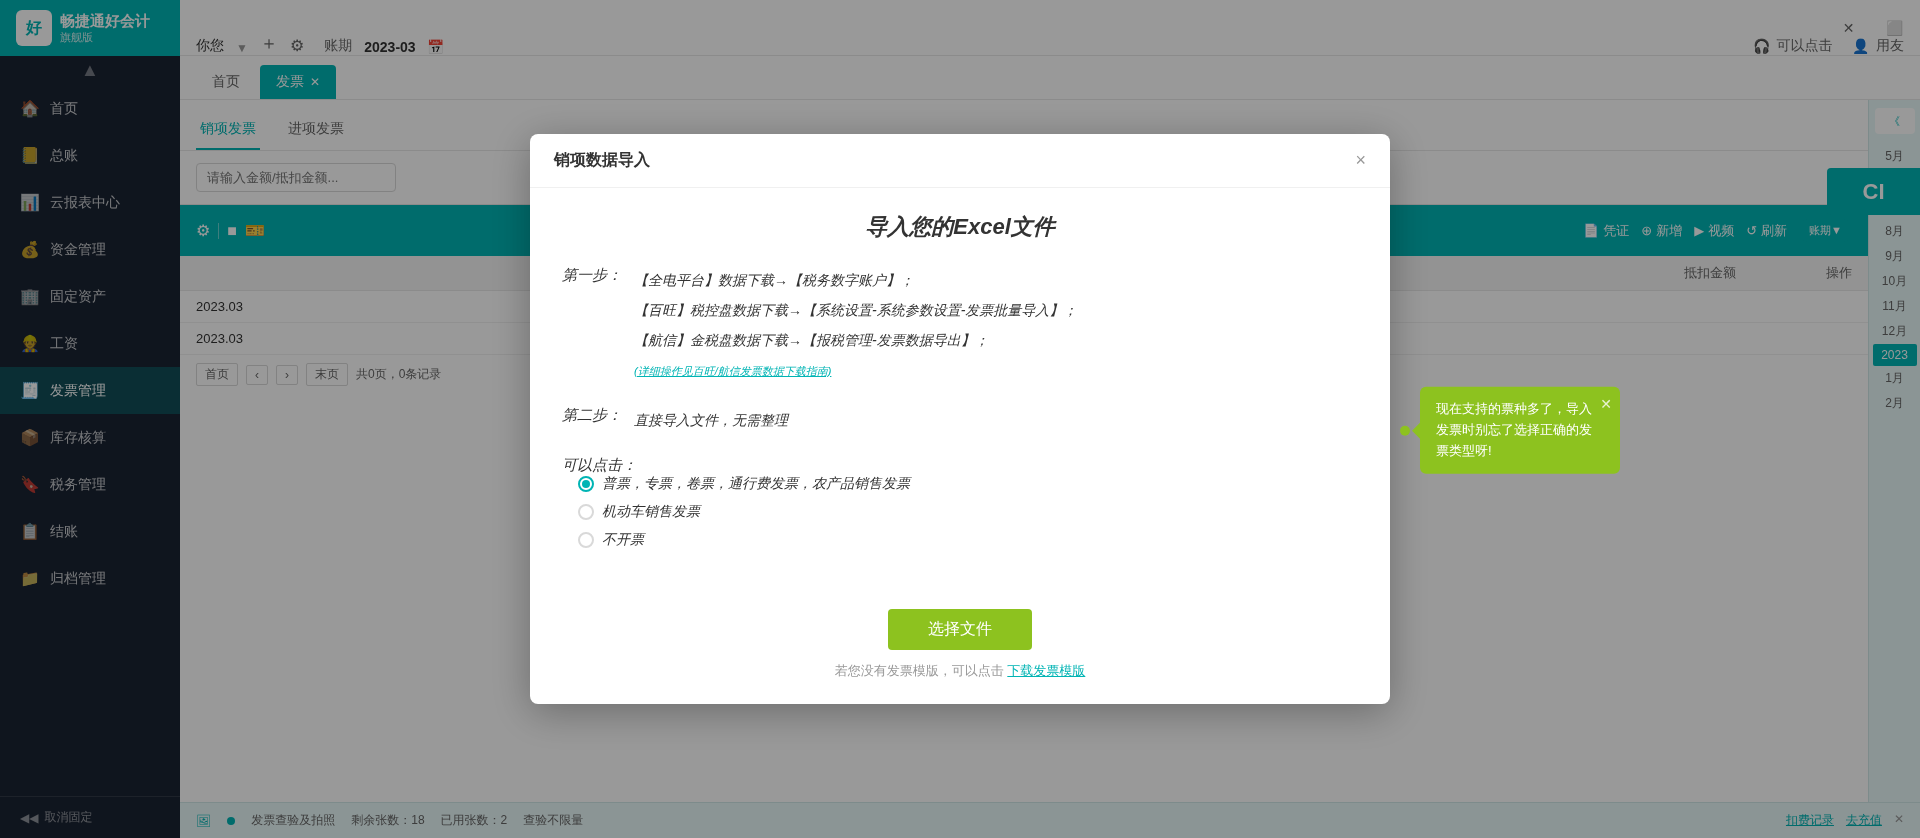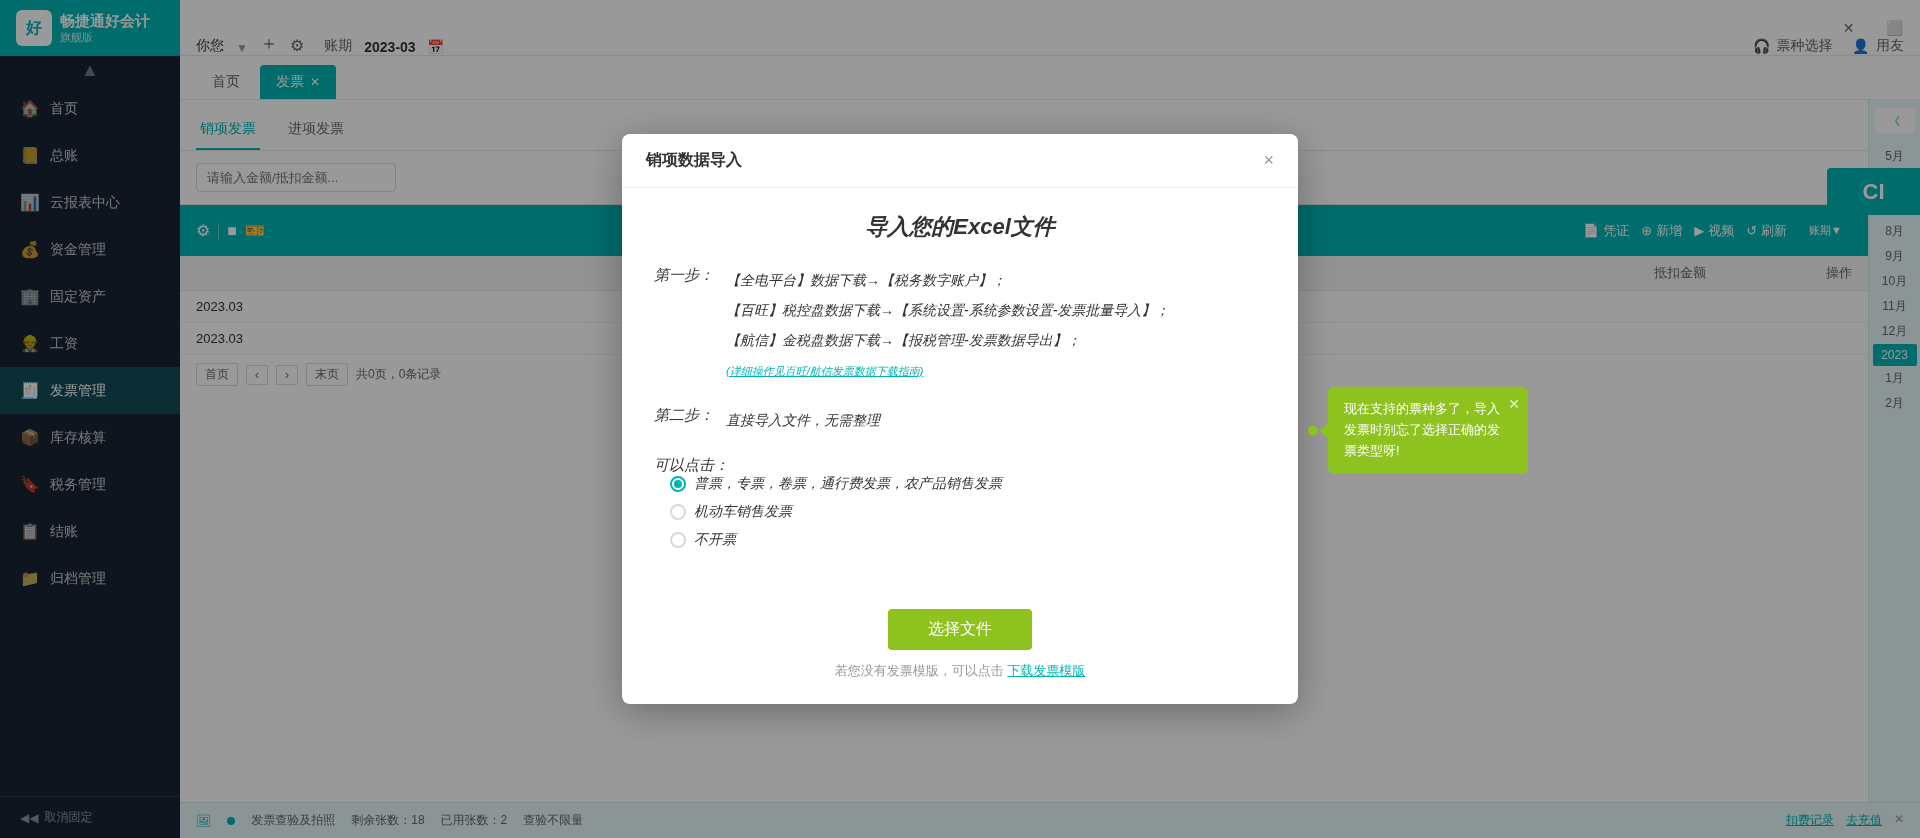--- a/index.html
+++ b/index.html
@@ -59,21 +59,21 @@
     .filter-input { border: 1px solid #d9d9d9; border-radius: 4px; padding: 6px 10px; font-size: 13px; color: #999; width: 200px; }
 
     
     .toolbar { display: flex; align-items: center; padding: 10px 16px; background: #00b4b4; gap: 8px; }
     .toolbar-icon { color: #fff; cursor: pointer; font-size: 16px; }
     .toolbar-sep { width: 1px; height: 16px; background: rgba(255,255,255,0.4); }
     .toolbar-right { margin-left: auto; display: flex; align-items: center; gap: 12px; }
     .toolbar-action { color: #fff; cursor: pointer; font-size: 13px; display: flex; align-items: center; gap: 4px; }
 
     
-    .table-header { display: flex; background: #f5f5f5; border-bottom: 1px solid #e8e8e8; padding: 8px 16px; font-size: 13px; color: #666; font-weight: 500; gap: 30px; }
+    .table-header { display: flex; background: #f5f5f5; border-bottom: 1px solid #e8e8e8; padding: 8px 16px; font-size: 13px; color: #666; font-weight: 500; }
     .th-deduct { margin-left: auto; }
     .th-action { width: 80px; text-align: right; margin-left: 36px; }
 
     
     .right-panel { width: 52px; background: #e8f8f8; border-left: 1px solid #d0e8e8; display: flex; flex-direction: column; align-items: center; padding-top: 8px; gap: 2px; }
     .right-panel-btn { width: 40px; padding: 6px 4px; text-align: center; font-size: 11px; color: #00b4b4; cursor: pointer; border: none; background: none; line-height: 1.3; }
     .right-panel-btn.active { background: #fff; border-radius: 4px; }
     .month-list { display: flex; flex-direction: column; margin-top: 8px; }
     .month-item { width: 44px; text-align: center; padding: 4px 0; font-size: 12px; color: #666; cursor: pointer; }
     .month-item.active { background: #00b4b4; color: #fff; border-radius: 2px; }
@@ -88,21 +88,21 @@
     .bottom-close { color: #999; cursor: pointer; }
 
     
     .pagination { display: flex; align-items: center; padding: 8px 16px; gap: 8px; font-size: 12px; color: #666; }
     .page-btn { border: 1px solid #d9d9d9; background: #fff; padding: 2px 8px; border-radius: 2px; cursor: pointer; color: #666; font-size: 12px; }
 
     
     .modal-backdrop { position: fixed; top: 0; left: 0; width: 100%; height: 100%; background: rgba(0,0,0,0.4); z-index: 100; display: flex; align-items: center; justify-content: center; }
 
     
-    .modal { background: #fff; border-radius: 8px; width: 676px; max-height: 680px; box-shadow: 0 8px 40px rgba(0,0,0,0.3); position: relative; }
+    .modal { background: #fff; border-radius: 8px; width: 860px; max-height: 680px; box-shadow: 0 8px 40px rgba(0,0,0,0.3); position: relative; }
     .modal-header { display: flex; align-items: center; justify-content: space-between; padding: 16px 24px; border-bottom: 1px solid #f0f0f0; }
     .modal-title { font-size: 16px; font-weight: 600; color: #333; }
     .modal-close { cursor: pointer; color: #999; font-size: 18px; border: none; background: none; }
     .modal-body { padding: 24px 32px; font-style: italic; }
     .modal-main-title { text-align: center; font-size: 22px; font-weight: 600; color: #333; margin-bottom: 24px; }
     .step { margin-bottom: 20px; display: flex; gap: 12px; }
     .step-label { font-size: 15px; color: #333; font-weight: 500; min-width: 60px; flex-shrink: 0; }
     .step-content { font-size: 14px; color: #333; line-height: 2; }
     .step-content p { margin-bottom: 2px; }
     .step-link { color: #00b4b4; cursor: pointer; text-decoration: underline; font-size: 11px; }
@@ -208,21 +208,21 @@
       <span class="topbar-company">你您</span>
       <span class="topbar-arrow">▼</span>
       <span class="topbar-plus">＋</span>
       <span class="topbar-gear">⚙</span>
       <span class="topbar-period">账期</span>
       <span class="topbar-period-value">2023-03</span>
       <span class="topbar-period-icon">📅</span>
       <div class="topbar-right">
         <div class="topbar-service">
           <span>🎧</span>
-          <span>票种选择</span>
+          <span>可以点击</span>
         </div>
         <div class="topbar-user">
           <span>👤</span>
           <span>用友</span>
         </div>
       </div>
       <div class="window-controls">
         <div class="win-btn">✕</div>
         <div class="win-btn">⬜</div>
       </div>

